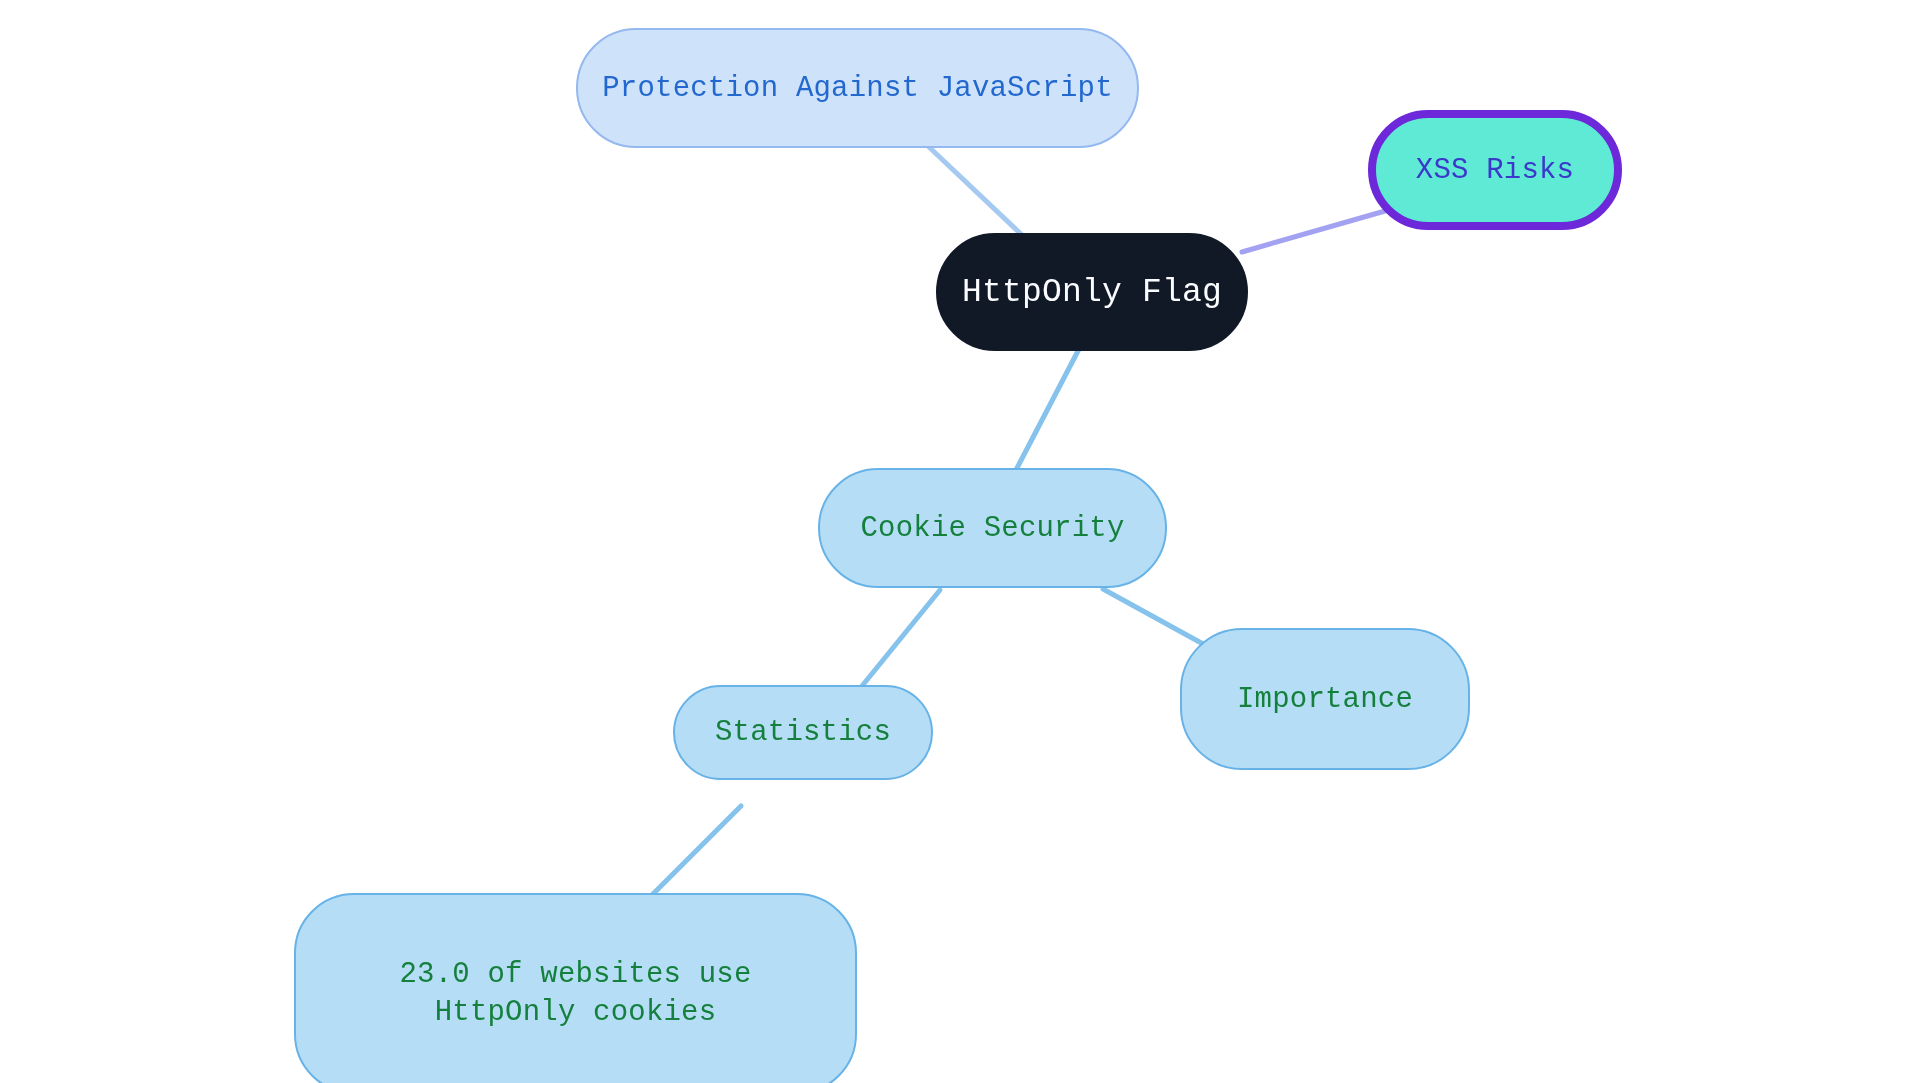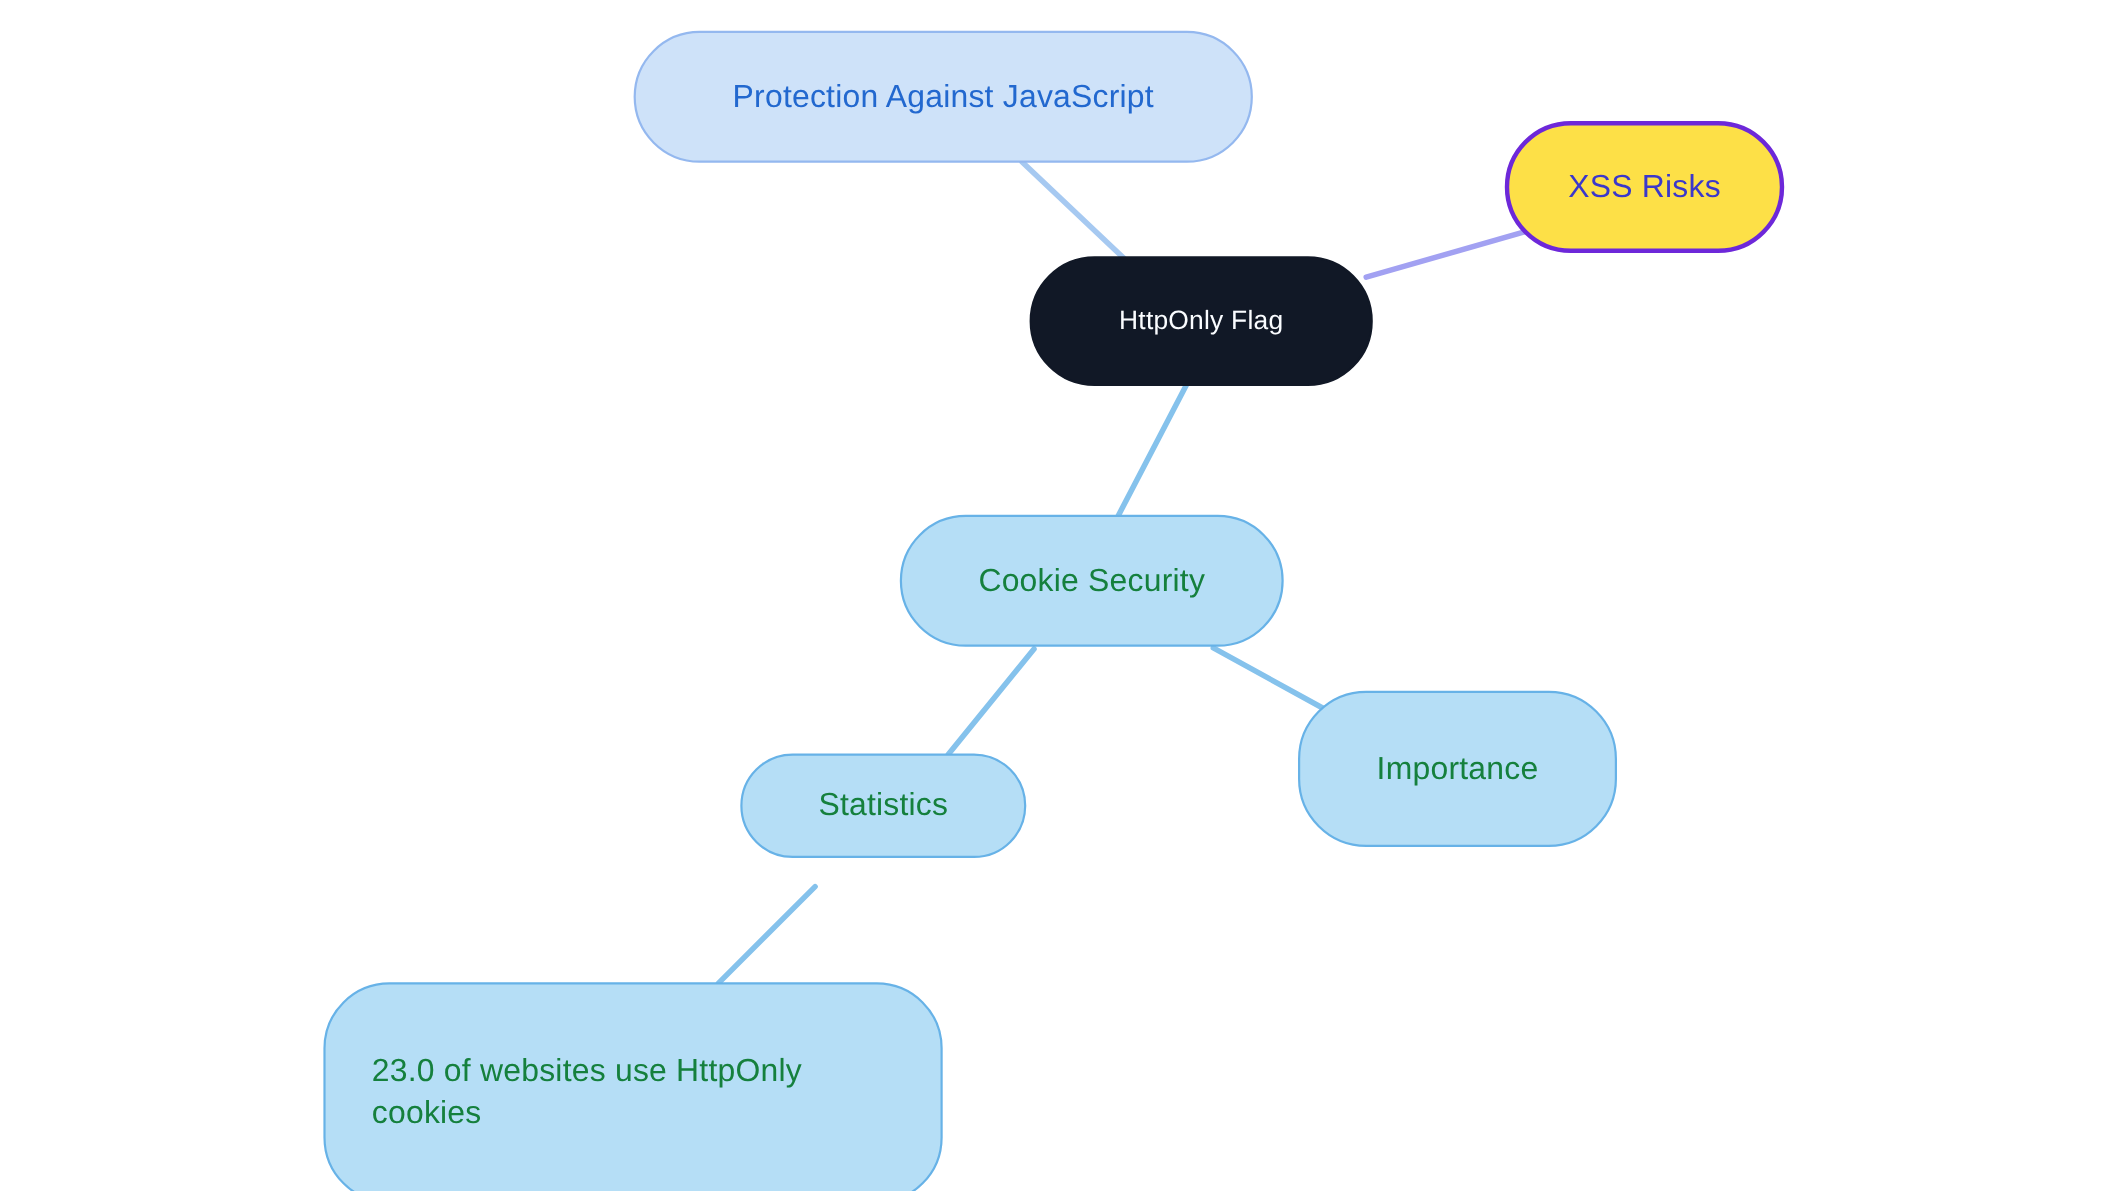--- a/index.html
+++ b/index.html
@@ -20,47 +20,48 @@
     left: 0; top: 0;
     width: 1920px;
     height: 1083px;
     pointer-events: none;
   }
   .node {
     position: absolute;
     display: flex;
     align-items: center;
     justify-content: center;
-    text-align: left;
+    text-align: center;
     box-sizing: border-box;
     border-radius: 62px;
     font-size: 29px;
     letter-spacing: 0.2px;
     cursor: default;
     user-select: none;
+    font-family: Liberation Mono, monospace;
   }
   .node-root {
     background: #111826;
     color: #fafcff;
     border: 2px solid #111826;
-    font-size: 24px;
+    font-size: 33px;
   }
   .node-sky {
     background: #b5def6;
     border: 2px solid #67b2e7;
     color: #15803d;
   }
   .node-peri {
     background: #cee2f9;
     border: 2px solid #94b8ef;
     color: #2268cf;
   }
   .node-lav {
-    background: #fde047;
-    border: 4px solid #6d28d9;
+    background: #5eead4;
+    border: 8px solid #6d28d9;
     color: #3b38cb;
   }
   #node-protection { left: 576px;  top: 28px;  width: 563px; height: 120px; }
   #node-xss        { left: 1368px; top: 110px; width: 254px; height: 120px; }
   #node-central    { left: 936px;  top: 233px; width: 312px; height: 118px; }
   #node-cookie     { left: 818px;  top: 468px; width: 349px; height: 120px; }
   #node-statistics { left: 673px;  top: 685px; width: 260px; height: 95px; }
   #node-importance { left: 1180px; top: 628px; width: 290px; height: 142px; }
   #node-detail     { left: 294px;  top: 893px; width: 563px; height: 201px;
                      border-radius: 60px; padding: 0 42px; line-height: 1.3; }

